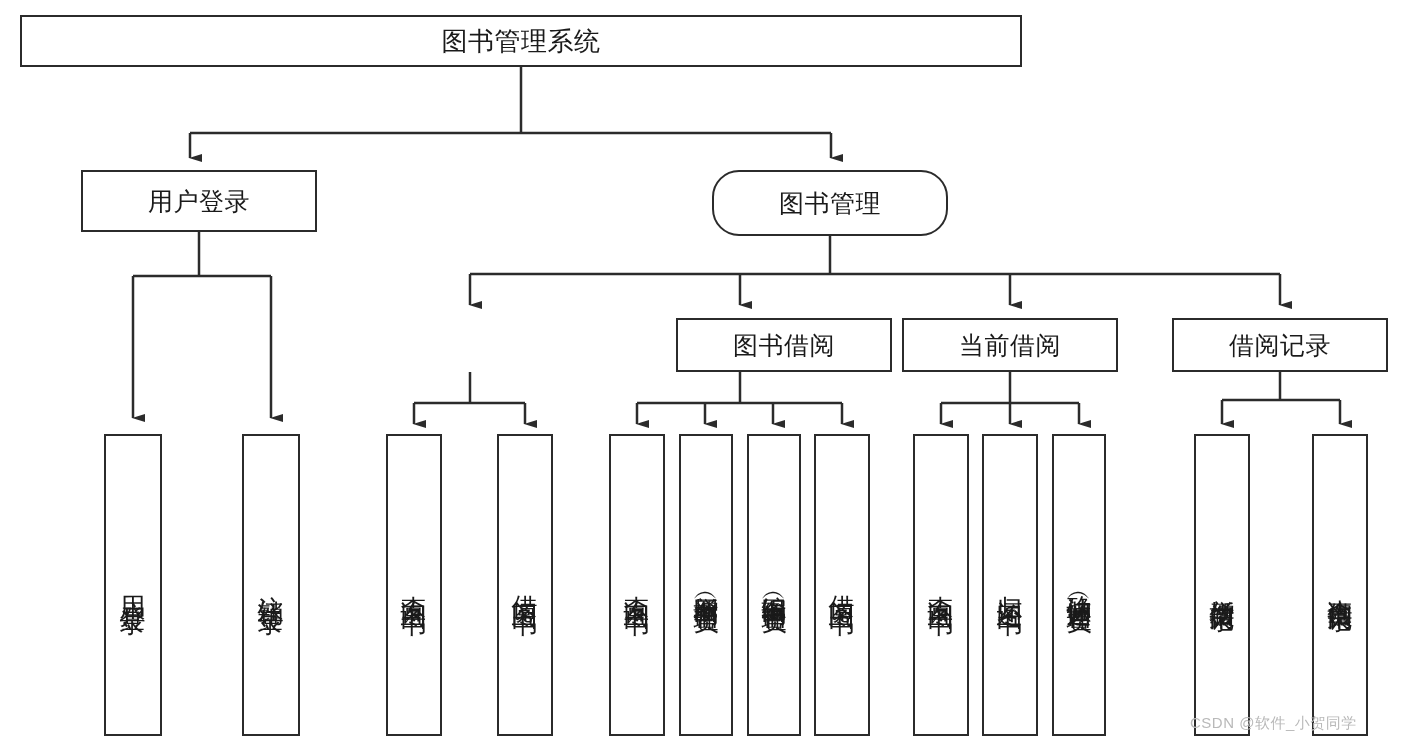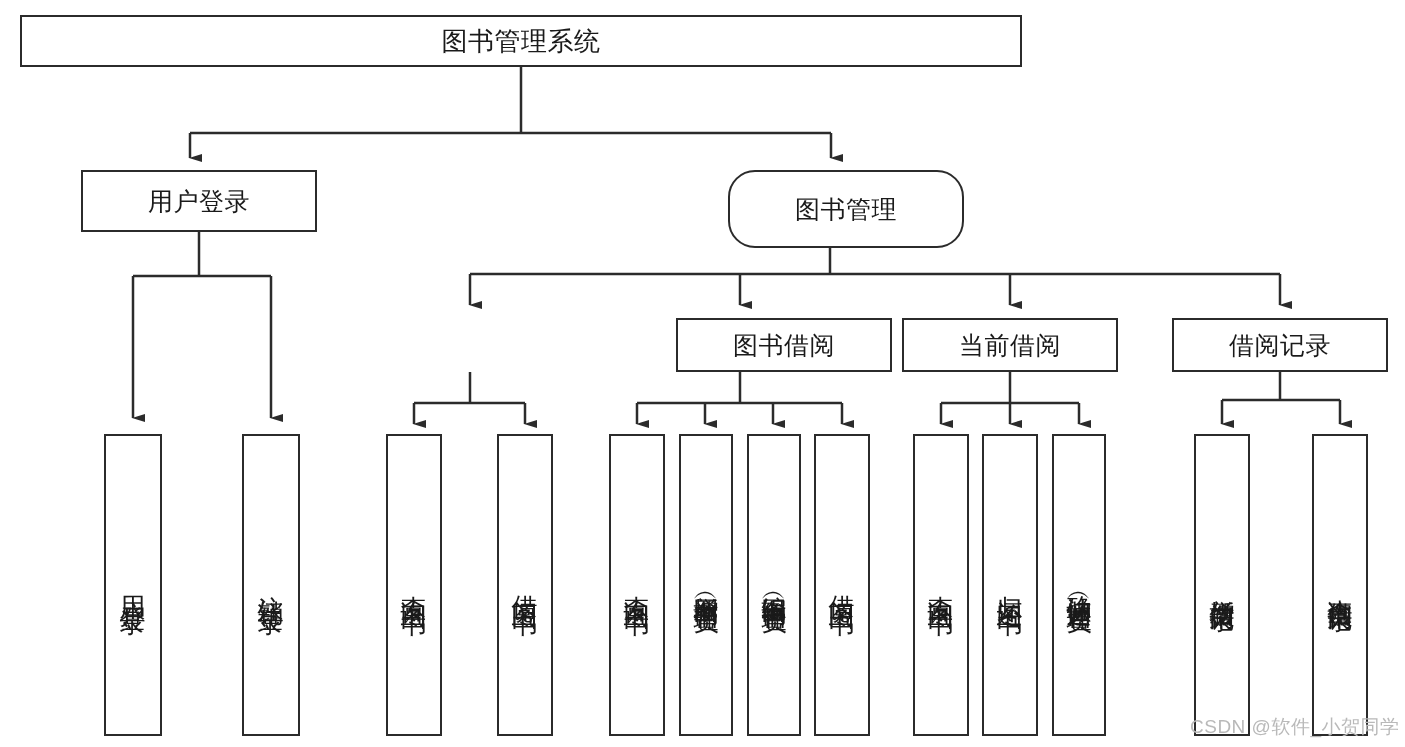--- a/index.html
+++ b/index.html
@@ -59,21 +59,21 @@
     line-height: 1.0;
     text-align: center;
   }
   .node.vert.tight .label {
     letter-spacing: 2px;
     font-size: 25px;
   }
   .watermark {
     position: absolute;
     color: #b9b9b9;
-    font-size: 19px;
+    font-size: 15px;
     white-space: nowrap;
     letter-spacing: 0.5px;
   }
 </style>
 </head>
 <body>
 
 <div id="canvas">
 
   <svg id="wires" viewBox="0 0 1405 747" xmlns="http://www.w3.org/2000/svg">
@@ -127,21 +127,21 @@
     </g>
   </svg>
 
   <div class="node horiz root" style="left:20px; top:15px; width:1002px; height:52px;">
     <span class="label">图书管理系统</span>
   </div>
 
   <div class="node horiz" style="left:81px; top:170px; width:236px; height:62px;">
     <span class="label">用户登录</span>
   </div>
-  <div class="node horiz" style="left:728px; top:170px; width:236px; height:78px;border-radius:27px;">
+  <div class="node horiz" style="left:712px; top:170px; width:236px; height:66px;border-radius:27px;">
     <span class="label">图书管理</span>
   </div>
 
   <div class="node horiz" style="left:632px; top:318px; width:216px; height:54px;margin-left:44px;">
     <span class="label">图书借阅</span>
   </div>
   <div class="node horiz" style="left:1172px; top:318px; width:216px; height:54px;">
     <span class="label">借阅记录</span>
   </div>
   <div class="node horiz" style="left:902px; top:318px; width:216px; height:54px;">

